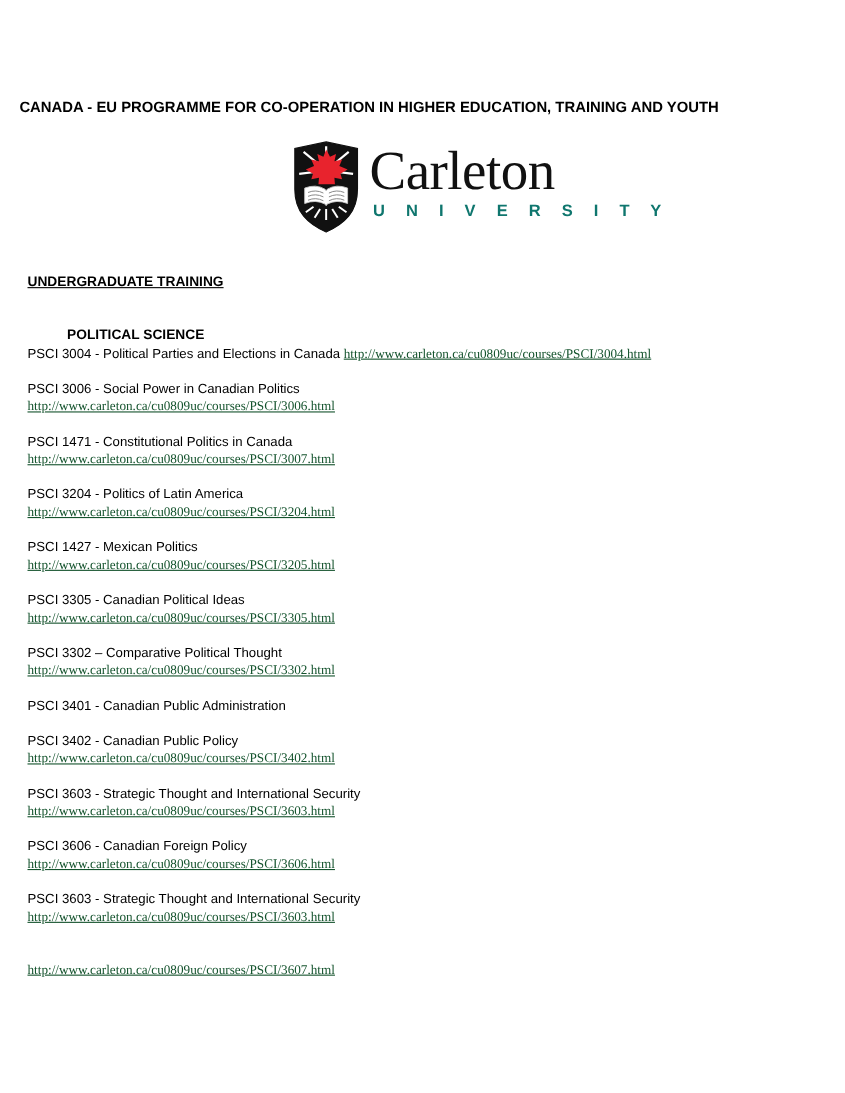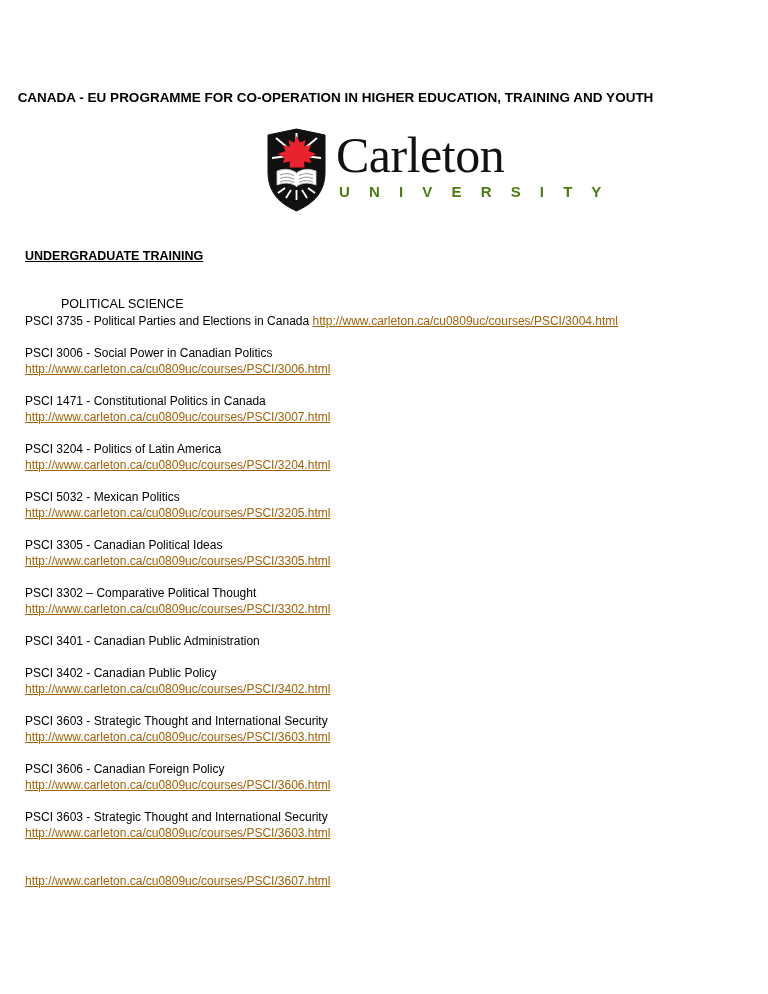--- a/index.html
+++ b/index.html
@@ -47,21 +47,21 @@
     line-height: 52px;
     letter-spacing: -0.5px;
     color: #111111;
   }
   .subtext {
     font-size: 15px;
     font-weight: bold;
     letter-spacing: 7.5px;
     margin-top: 2px;
     padding-left: 3px;
-    color: #4d7c0f;
+    color: #0f766e;
     white-space: nowrap;
   }
   .section-heading {
     position: absolute;
     top: 248px;
     left: 25px;
     font-size: 12.5px;
     font-weight: bold;
     text-decoration: underline;
     line-height: 16px;
@@ -69,29 +69,30 @@
   .content {
     position: absolute;
     top: 296px;
     left: 25px;
     width: 720px;
     font-size: 12px;
     line-height: 16px;
   }
   .dept-heading {
     font-size: 12.5px;
-    font-weight: normal;
+    font-weight: bold;
     margin: 0 0 1px 0;
     padding-left: 36px;
   }
   .course { margin: 0 0 16px 0; }
   .course a {
-    color: #a16207;
+    color: #14532d;
     text-decoration: underline;
     cursor: pointer;
+    font-family: Liberation Serif, serif;
   }
 </style>
 </head>
 <body>
 
 <div class="page">
 
   <div class="header-title">CANADA - EU PROGRAMME FOR CO-OPERATION IN HIGHER EDUCATION, TRAINING AND YOUTH</div>
 
   <div class="logo">
@@ -133,25 +134,25 @@
       <span class="wordmark">Carleton</span>
       <span class="subtext">U N I V E R S I T Y</span>
     </span>
   </div>
 
   <div class="section-heading">UNDERGRADUATE TRAINING</div>
 
   <div class="content">
     <div class="dept-heading">POLITICAL SCIENCE</div>
     <div id="course-list">
-        <p class="course"><span>PSCI 3735 - Political Parties and Elections in Canada</span> <a href="#">http://www.carleton.ca/cu0809uc/courses/PSCI/3004.html</a></p>
+        <p class="course"><span>PSCI 3004 - Political Parties and Elections in Canada</span> <a href="#">http://www.carleton.ca/cu0809uc/courses/PSCI/3004.html</a></p>
         <p class="course"><span>PSCI 3006 - Social Power in Canadian Politics</span><br><a href="#">http://www.carleton.ca/cu0809uc/courses/PSCI/3006.html</a></p>
         <p class="course"><span>PSCI 1471 - Constitutional Politics in Canada</span><br><a href="#">http://www.carleton.ca/cu0809uc/courses/PSCI/3007.html</a></p>
         <p class="course"><span>PSCI 3204 - Politics of Latin America</span><br><a href="#">http://www.carleton.ca/cu0809uc/courses/PSCI/3204.html</a></p>
-        <p class="course"><span>PSCI 5032 - Mexican Politics</span><br><a href="#">http://www.carleton.ca/cu0809uc/courses/PSCI/3205.html</a></p>
+        <p class="course"><span>PSCI 1427 - Mexican Politics</span><br><a href="#">http://www.carleton.ca/cu0809uc/courses/PSCI/3205.html</a></p>
         <p class="course"><span>PSCI 3305 - Canadian Political Ideas</span><br><a href="#">http://www.carleton.ca/cu0809uc/courses/PSCI/3305.html</a></p>
         <p class="course"><span>PSCI 3302 – Comparative Political Thought</span><br><a href="#">http://www.carleton.ca/cu0809uc/courses/PSCI/3302.html</a></p>
         <p class="course"><span>PSCI 3401 - Canadian Public Administration</span><br></p>
         <p class="course"><span>PSCI 3402 - Canadian Public Policy</span><br><a href="#">http://www.carleton.ca/cu0809uc/courses/PSCI/3402.html</a></p>
         <p class="course"><span>PSCI 3603 - Strategic Thought and International Security</span><br><a href="#">http://www.carleton.ca/cu0809uc/courses/PSCI/3603.html</a></p>
         <p class="course"><span>PSCI 3606 - Canadian Foreign Policy</span><br><a href="#">http://www.carleton.ca/cu0809uc/courses/PSCI/3606.html</a></p>
         <p class="course"><span>PSCI 3603 - Strategic Thought and International Security</span><br><a href="#">http://www.carleton.ca/cu0809uc/courses/PSCI/3603.html</a></p>
         <p class="course"><br><a href="#">http://www.carleton.ca/cu0809uc/courses/PSCI/3607.html</a></p>
       </div>
   </div>

